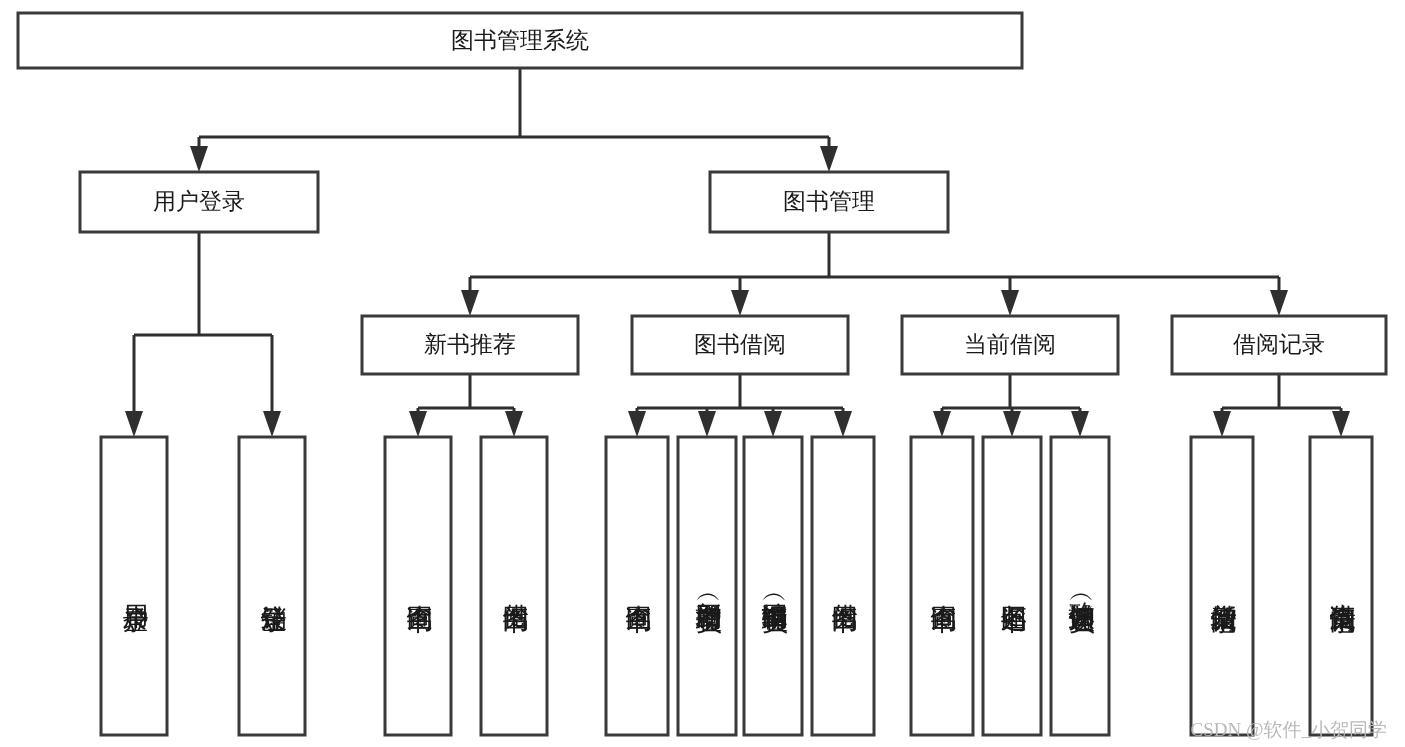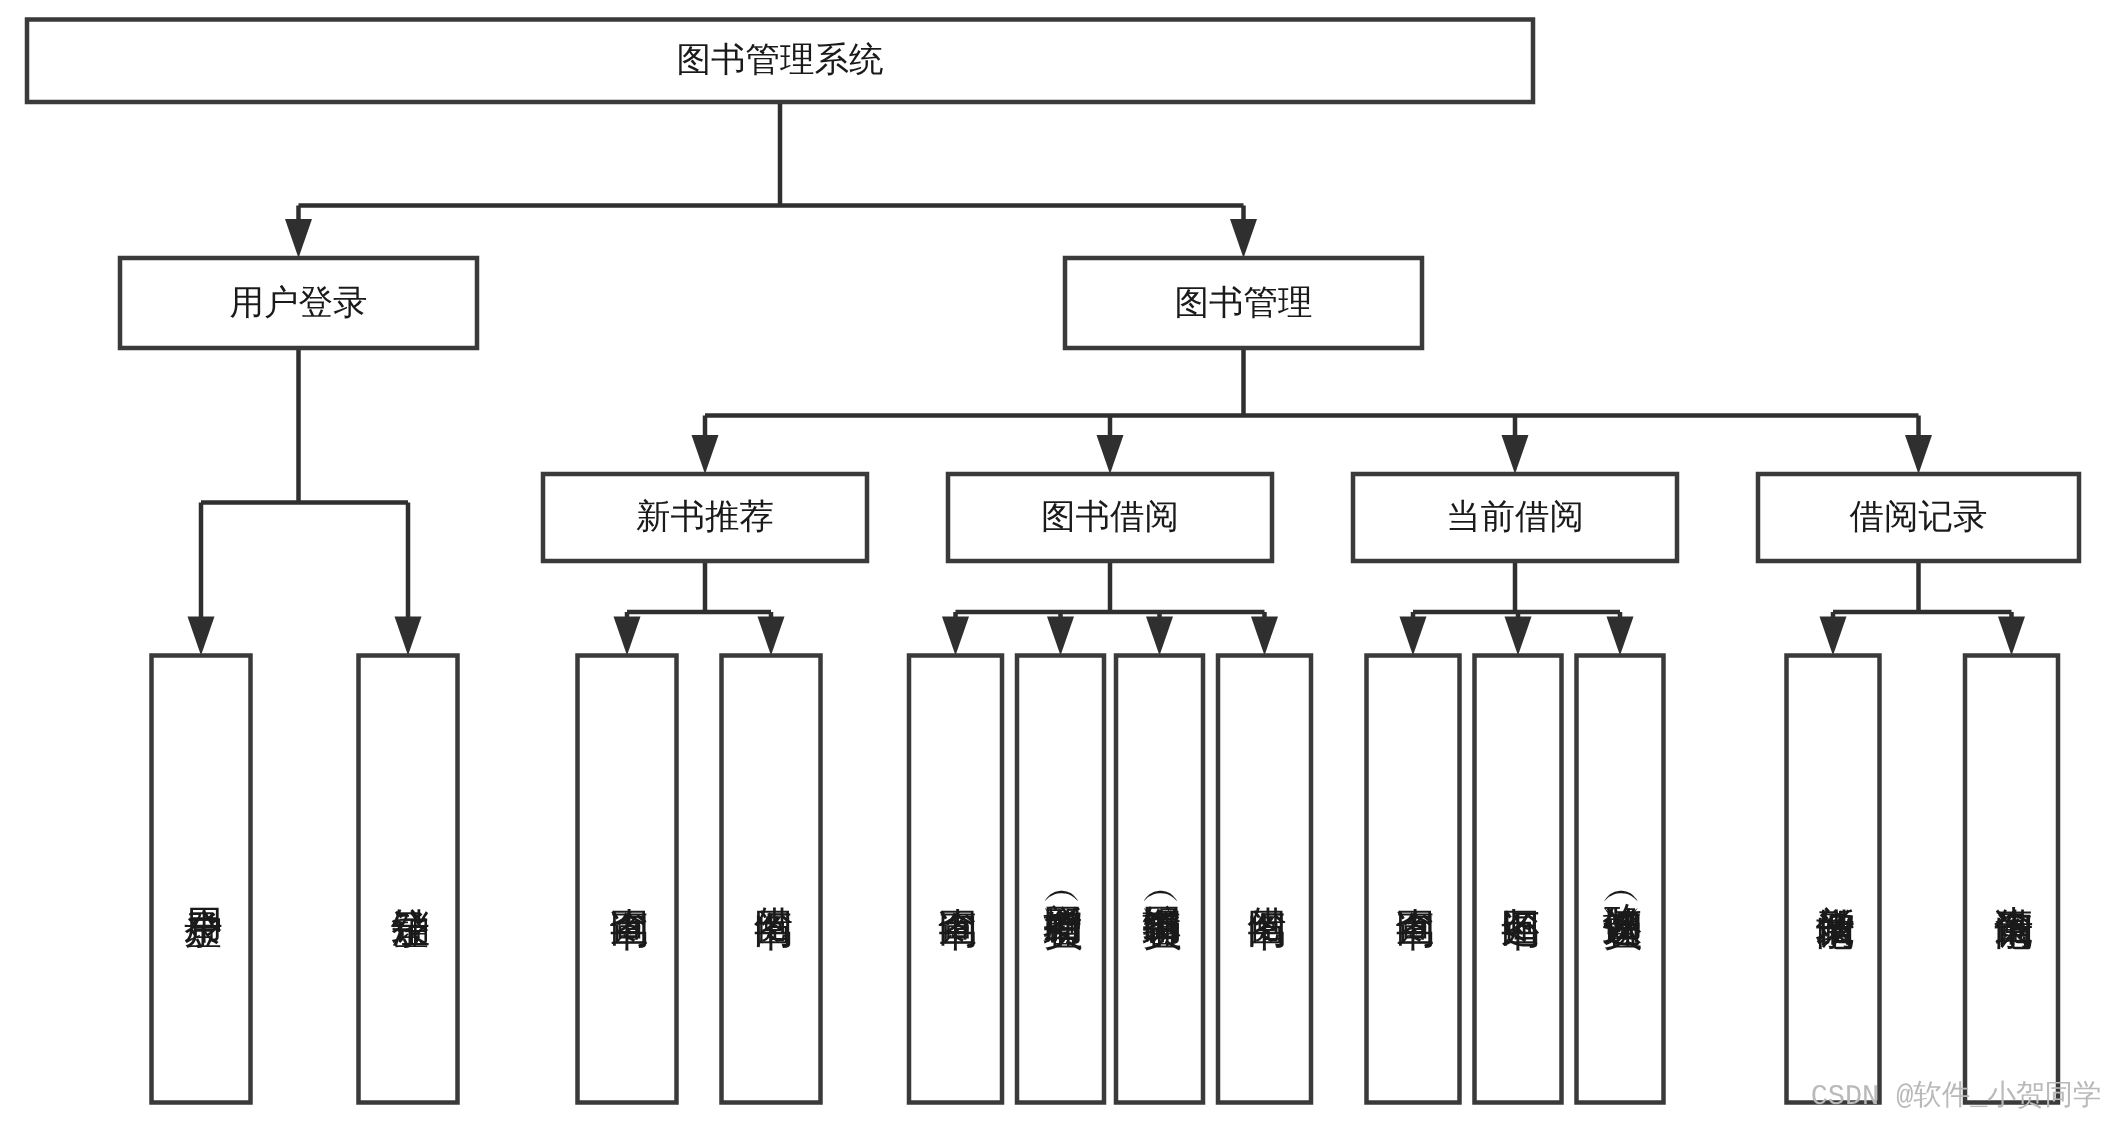--- a/index.html
+++ b/index.html
@@ -50,23 +50,23 @@
     stroke: #2f2f2f;
     stroke-width: 3;
     fill: none;
   }
   .arrow-head {
     fill: #2f2f2f;
     stroke: none;
   }
   .watermark {
     position: absolute;
-    right: 4px;
+    right: 18px;
     bottom: 4px;
-    font-family: Liberation Mono, monospace;
+    font-family: Liberation Serif, serif;
     font-size: 19px;
     color: #b9b9b9;
     white-space: nowrap;
     user-select: none;
     text-align: center;
   }
 </style>
 </head>
 <body>
 

